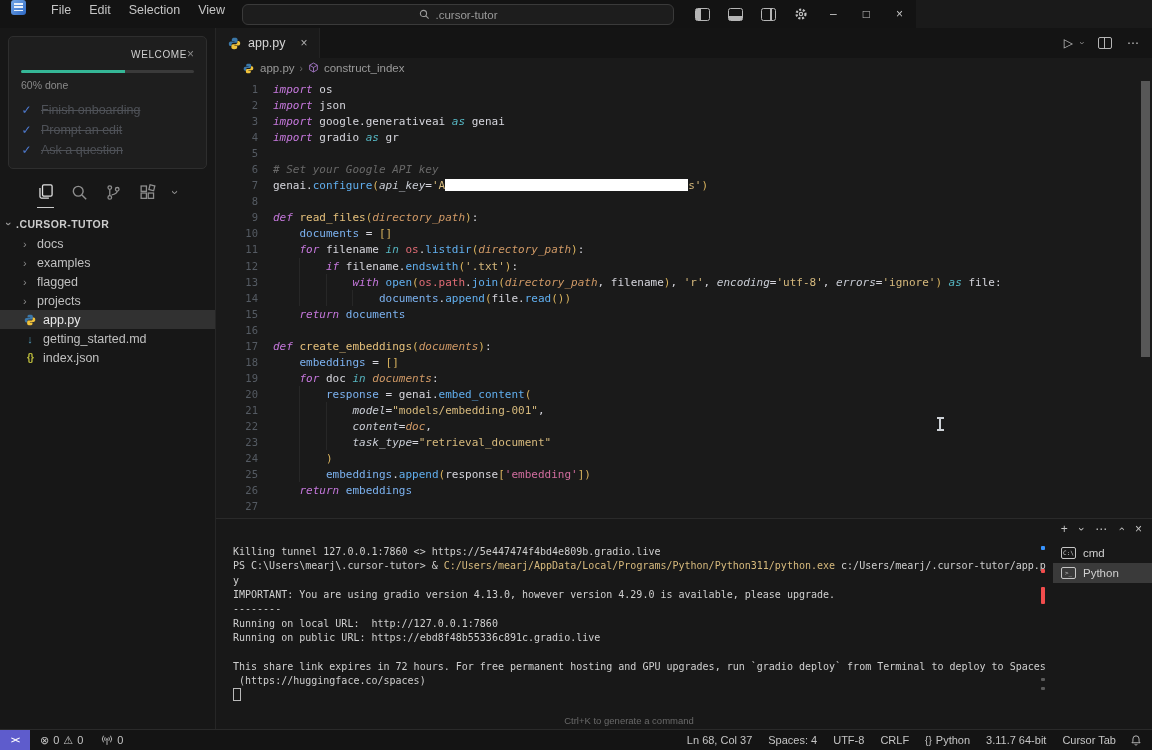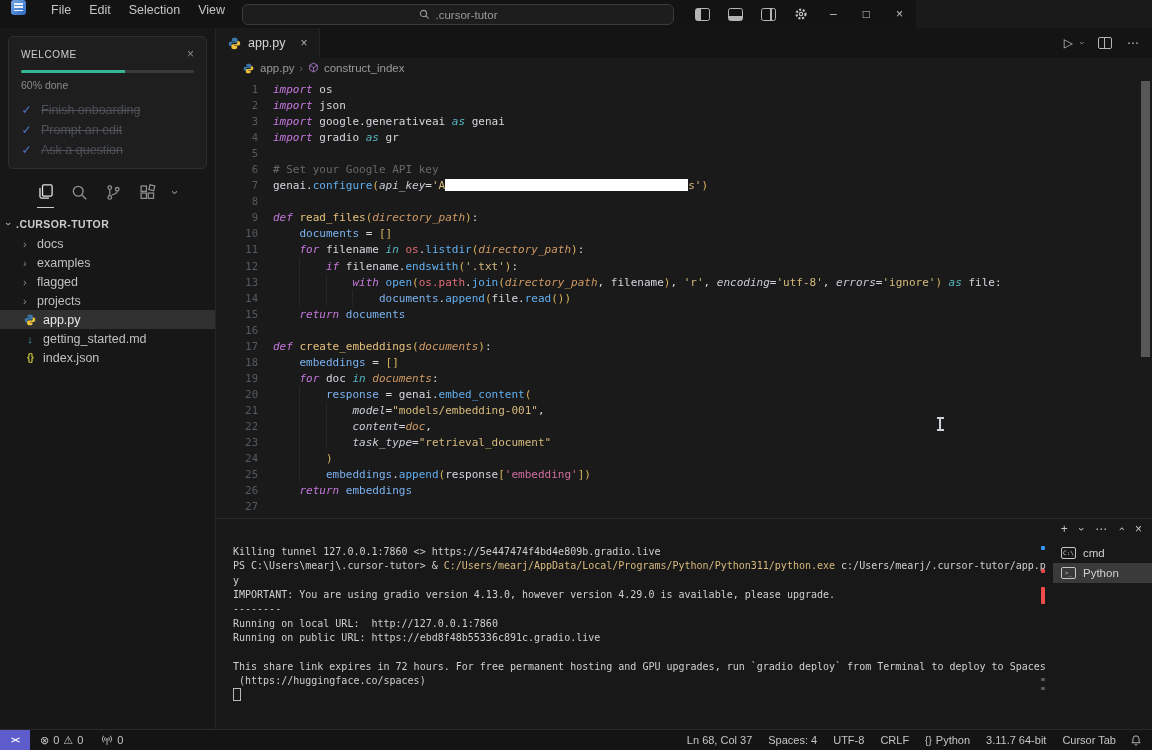--- a/index.html
+++ b/index.html
@@ -28,21 +28,21 @@
   .lay.left::before{content:"";position:absolute;left:0;top:0;bottom:0;width:4.5px;background:#b5b5b5;}
   .lay.bottom::before{content:"";position:absolute;left:0;right:0;bottom:0;height:4px;background:#b5b5b5;}
   .lay.right::before{content:"";position:absolute;right:3.5px;top:0;bottom:0;width:1.4px;background:#b5b5b5;}
   .win-ctrl{padding:0 13px;color:#c5c5c5;font-size:12px;height:28px;display:flex;align-items:center;}
 
   
   .sidebar{position:absolute;left:0;top:28px;width:215px;bottom:20px;background:#171717;
            border-right:1px solid #262626;}
   .welcome-card{margin:8px;background:#1e1e1e;border:1px solid #2e2e2e;border-radius:5px;
                 padding:10px 12px 8px 12px;}
-  .wc-head{display:flex;align-items:center;justify-content:space-between;}
+  .wc-head{display:flex;align-items:center;justify-content:flex-end;}
   .wc-title{font-size:10px;letter-spacing:.6px;color:#cfcfcf;}
   .wc-close{color:#8a8a8a;font-size:12px;}
   .wc-progress{margin-top:9px;height:3px;background:#3a3a3a;border-radius:2px;overflow:hidden;}
   .wc-fill{height:100%;background:#35b797;}
   .wc-plabel{margin-top:6px;font-size:10.5px;color:#8a8a8a;}
   .wc-list{margin-top:9px;}
   .wl-row{display:flex;align-items:center;gap:9px;height:20px;font-size:12.5px;color:#dadada;}
   .wl-row.done .wl-label{color:#4e5157;text-decoration:line-through;}
   .wl-check{color:#4d78cc;font-size:12px;width:11px;text-align:center;}
   .wl-circle{width:7px;height:7px;border:1.4px solid #d0d0d0;border-radius:50%;margin:0 1px;}
@@ -84,21 +84,21 @@
   .kw{color:#c678dd;font-style:italic;}
   .kwt{color:#56b6c2;font-style:italic;}
   .fn{color:#61afef;}
   .fnd{color:#e5c07b;}
   .pr{color:#d19a66;font-style:italic;text-align:center;}
   .pi{color:#c8ccd4;font-style:italic;}
   .st{color:#d7ba7d;}
   .stp{color:#d16d9e;}
   .vb{color:#7cb2f0;}
   .osr{color:#e06c75;}
-  .cm{color:#686868;}
+  .cm{color:#686868;font-style:italic;}
   .bk{color:#d9b35e;}
   .tx{color:#d6d6dd;}
   .redact{display:inline-block;width:243px;height:12px;background:#ffffff;vertical-align:-2px;}
   .ed-scroll{position:absolute;right:2px;top:53px;width:9px;height:276px;background:rgba(255,255,255,.27);}
   .ibeam{position:absolute;left:723px;top:390px;width:2px;height:12px;background:#cdd1d6;}
   .ibeam::before,.ibeam::after{content:"";position:absolute;left:-2.5px;width:7px;height:1.6px;background:#cdd1d6;}
   .ibeam::before{top:-1px;} .ibeam::after{bottom:-1px;}
 
   
   .panel{position:absolute;left:216px;top:518px;right:0;height:212px;background:#181818;
@@ -336,20 +336,21 @@
 <div class="panel">
   <div class="panel-actions">
     <span>+</span>
     <span class="pa-chev rot90">›</span>
     <span>⋯</span>
     <span class="pa-chev rotm90">›</span>
     <span>×</span>
   </div>
 
   <div class="term"><div class="t-line"><span class="d">Killing tunnel 127.0.0.1:7860 &lt;&gt; https://5e447474f4bd4e809b.gradio.live</span></div><div class="t-line"><span class="d">PS C:\Users\mearj\.cursor-tutor&gt; &amp; </span><span class="y">C:/Users/mearj/AppData/Local/Programs/Python/Python311/python.exe</span><span class="d"> c:/Users/mearj/.cursor-tutor/app.p</span></div><div class="t-line"><span class="d">y</span></div><div class="t-line"><span class="d">IMPORTANT: You are using gradio version 4.13.0, however version 4.29.0 is available, please upgrade.</span></div><div class="t-line"><span class="d">--------</span></div><div class="t-line"><span class="d">Running on local URL:  http://127.0.0.1:7860</span></div><div class="t-line"><span class="d">Running on public URL: https://ebd8f48b55336c891c.gradio.live</span></div><div class="t-line">&nbsp;</div><div class="t-line"><span class="d">This share link expires in 72 hours. For free permanent hosting and GPU upgrades, run `gradio deploy` from Terminal to deploy to Spaces</span></div><div class="t-line"><span class="d"> (https://huggingface.co/spaces)</span></div><div class="t-line"><span class="cursor-box"></span></div></div>
+  <div class="term-hint">Ctrl+K to generate a command</div>
 
   <div class="term-deco">
     <span class="td" style="top:27px;height:4px;background:#3794ff;"></span>
     <span class="td" style="top:50px;height:4px;background:#f14c4c;"></span>
     <span class="td" style="top:68px;height:17px;background:#f14c4c;"></span>
     <span class="td" style="top:159px;height:3px;background:#5a5a5a;"></span>
     <span class="td" style="top:168px;height:3px;background:#5a5a5a;"></span>
   </div>
 
   <div class="term-list">

